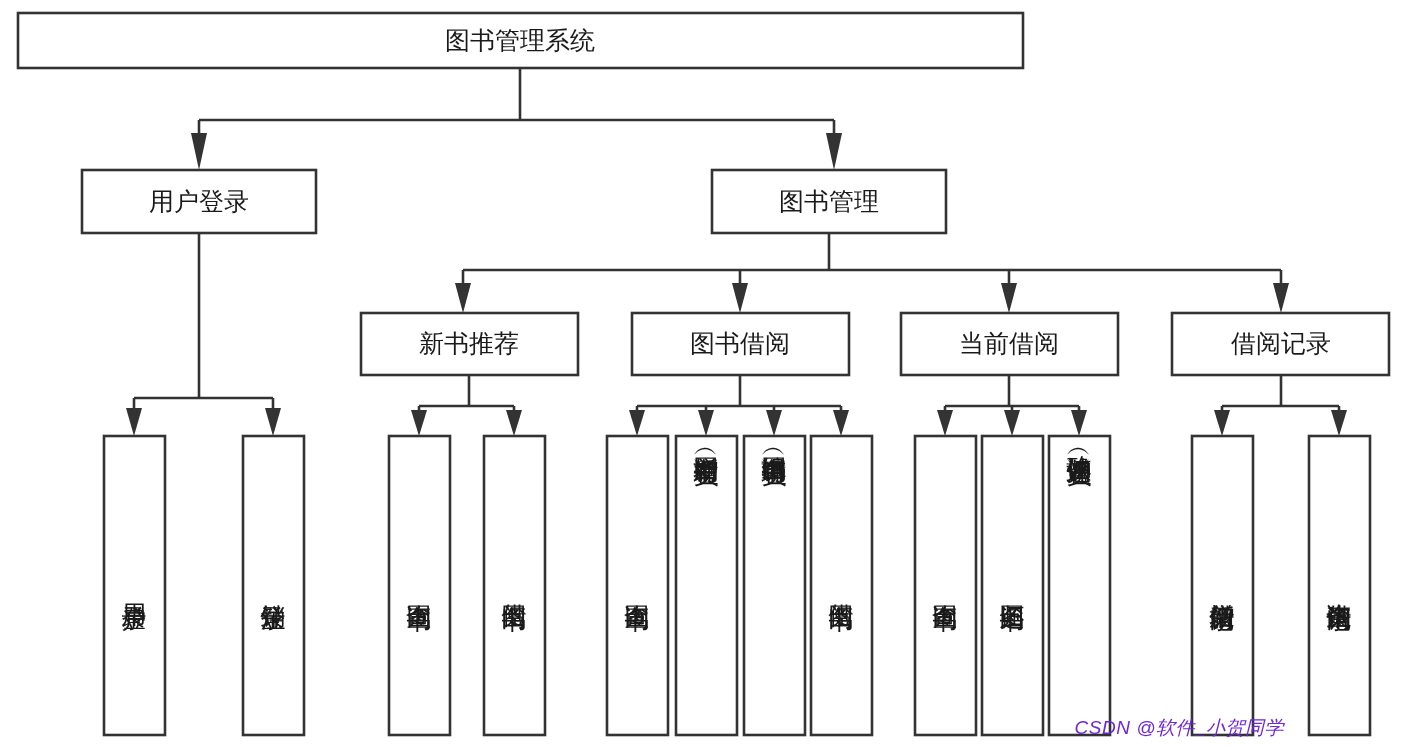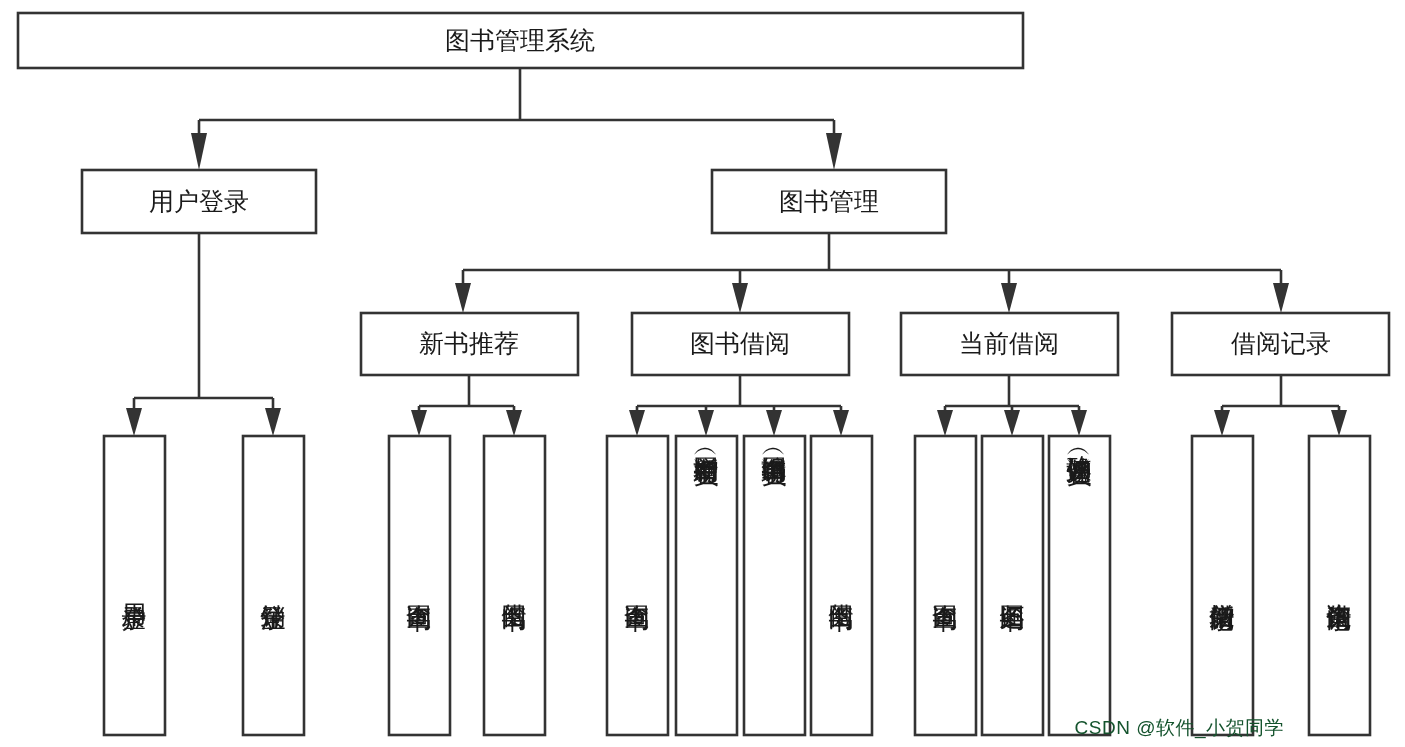--- a/index.html
+++ b/index.html
@@ -66,23 +66,24 @@
     color: #1a1a1a;
     letter-spacing: 1px;
     white-space: nowrap;
   }
   .watermark {
     position: absolute;
     right: 8px;
     bottom: 6px;
     font-family: "Liberation Sans", "DejaVu Sans", sans-serif;
     font-size: 19px;
-    color: #14532d;
+    color: #6d28d9;
     white-space: nowrap;
     letter-spacing: 0.5px;
+    font-style: italic;
   }
 </style>
 </head>
 <body>
 
 <div id="diagram-root">
 
   <svg class="flowchart" viewBox="0 0 1405 747" xmlns="http://www.w3.org/2000/svg">
 
     <g>

